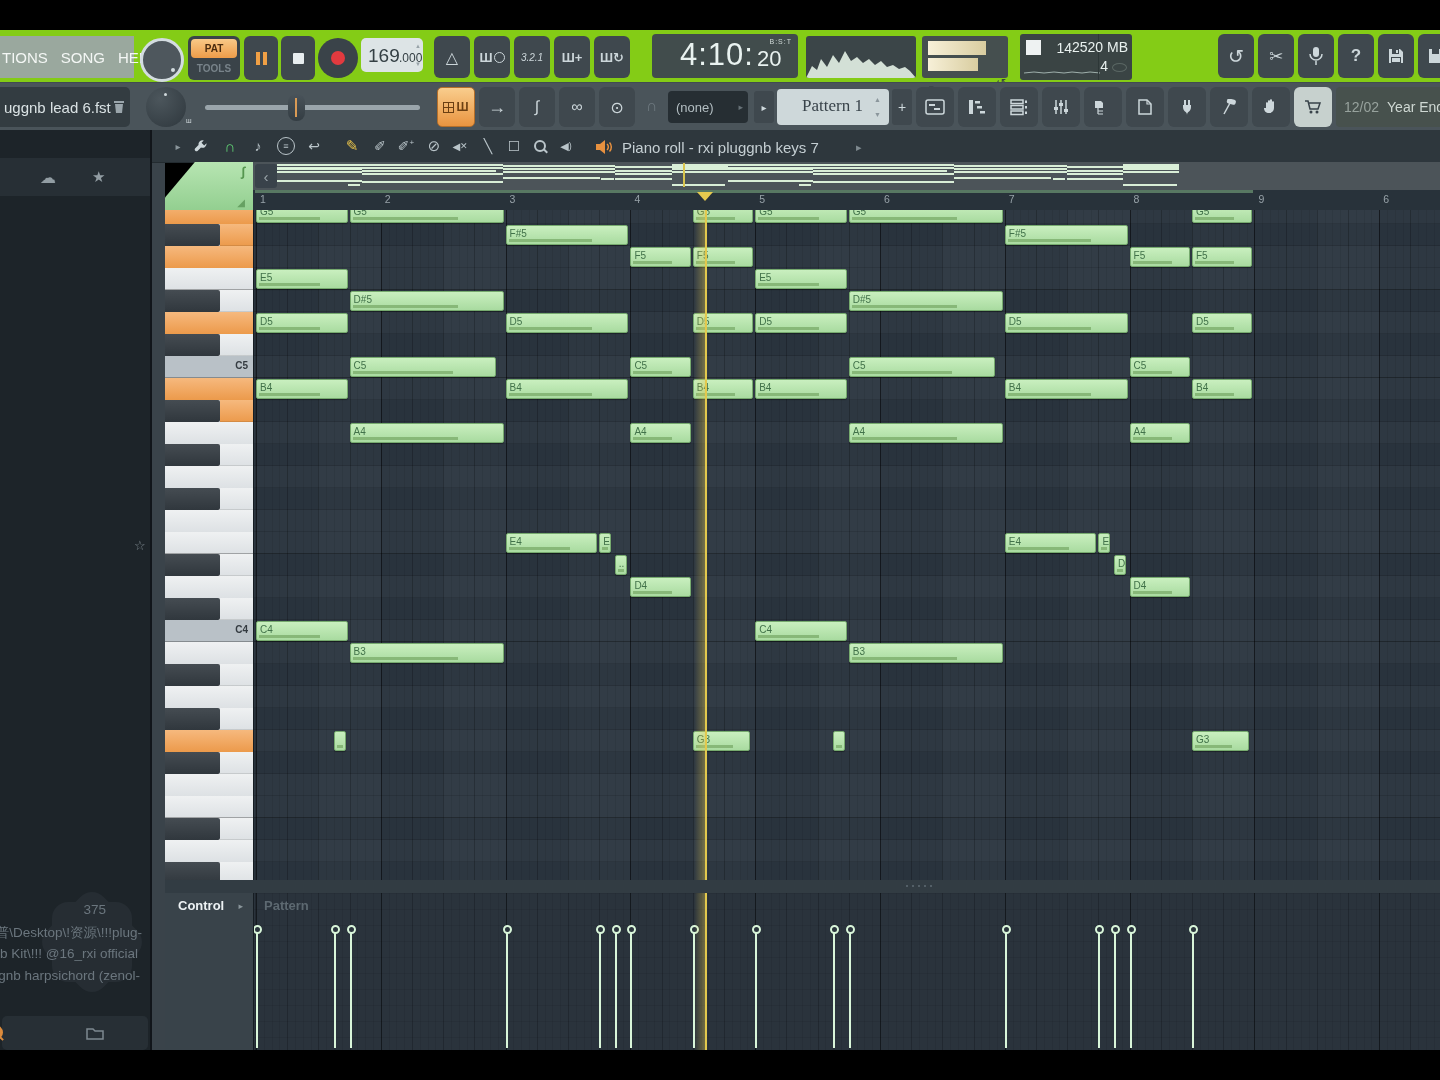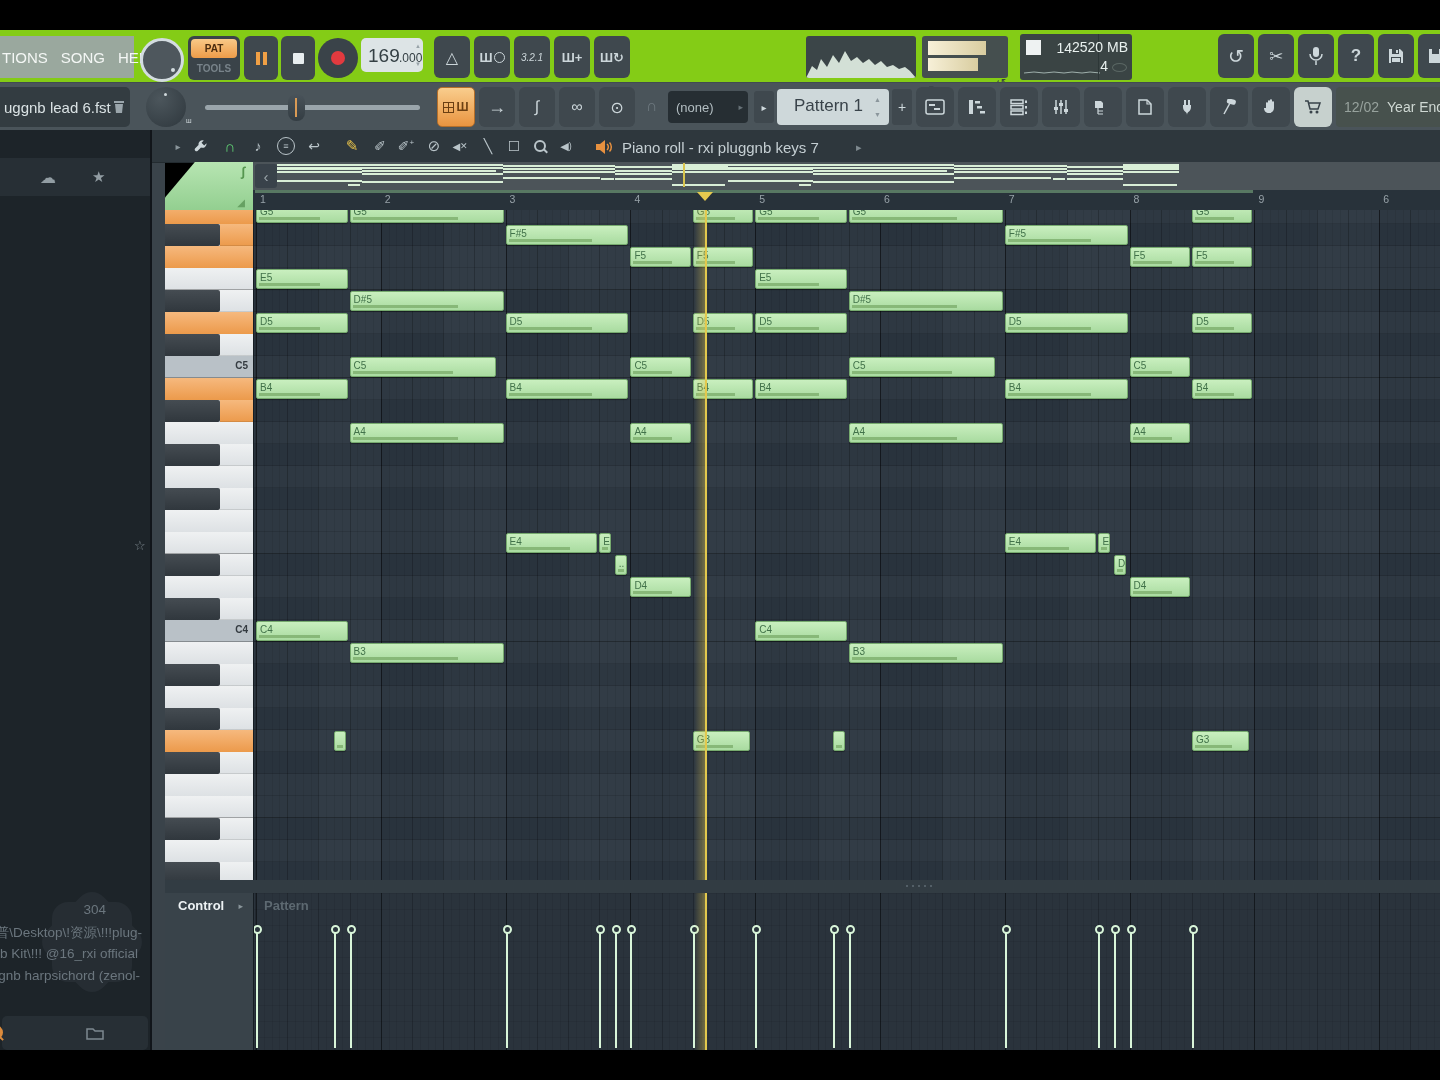--- a/index.html
+++ b/index.html
@@ -123,20 +123,25 @@
     <div class="abs btn flexc" style="left:514px;top:6px;width:36px;height:42px;">
       <span class="glyph" style="font-size:10px;font-style:italic;">3.2.1</span>
     </div>
     <div class="abs btn flexc" style="left:554px;top:6px;width:36px;height:42px;">
       <span class="glyph" style="font-size:13px;font-weight:bold;">Ш+</span>
     </div>
     <div class="abs btn flexc" style="left:594px;top:6px;width:36px;height:42px;">
       <span class="glyph" style="font-size:13px;font-weight:bold;">Ш↻</span>
     </div>
 
+    <div class="abs timebox" style="left:652px;top:4px;width:146px;height:44px;">
+      <span class="abs" style="left:28px;top:3px;font-size:31px;font-weight:300;letter-spacing:1px;">4:10:</span>
+      <span class="abs" style="left:105px;top:12px;font-size:22px;font-weight:300;">20</span>
+      <span class="abs" style="right:6px;top:4px;font-size:7px;letter-spacing:1px;color:#cfd9d7;">B:S:T</span>
+    </div>
 
     <div class="abs" style="left:806px;top:6px;width:110px;height:42px;background:#3b4548;border-radius:3px;overflow:hidden;">
       <svg width="110" height="42">
         <polygon points="0,42 6,30 11,34 15,23 21,31 27,19 33,27 39,15 45,25 51,21 57,27 63,23 69,29 75,25 81,31 87,29 93,33 99,31 104,35 110,42" fill="#d3e0d6"></polygon>
       </svg>
     </div>
 
     <div class="abs" style="left:922px;top:6px;width:86px;height:42px;background:#454f4f;border-radius:3px;">
       <div class="abs" style="left:6px;top:5px;width:58px;height:14px;background:linear-gradient(90deg,#f7f0d8,#d9cda0);"></div>
       <div class="abs" style="left:6px;top:22px;width:50px;height:13px;background:linear-gradient(90deg,#f7f0d8,#d9cda0);"></div>
@@ -225,21 +230,21 @@
     </div>
     <span class="abs" style="left:646px;top:14px;font-size:16px;font-weight:bold;color:#6f7a80;">∩</span>
     <div class="abs" style="left:668px;top:8px;width:80px;height:32px;background:#262e33;border-radius:4px;display:flex;align-items:center;">
       <span style="padding-left:8px;font-size:13px;color:#b3bec2;">(none)</span>
       <span class="abs" style="right:5px;font-size:9px;color:#677278;">▸</span>
     </div>
     <div class="abs btn flexc" style="left:754px;top:8px;width:20px;height:32px;border-radius:3px;">
       <span style="font-size:10px;color:#cfd9dd;">▸</span>
     </div>
     <div class="abs" style="left:777px;top:6px;width:112px;height:36px;background:#ced8da;border-radius:4px;">
-      <span class="abs" style="right:26px;top:7px;font-size:17px;color:#39434a;">Pattern 1</span>
+      <span class="abs" style="right:26px;top:7px;font-size:17px;color:#39434a;font-family:Liberation Serif, serif;">Pattern 1</span>
       <span class="abs" style="right:8px;top:7px;font-size:7px;color:#8b969c;">▲</span>
       <span class="abs" style="right:8px;bottom:7px;font-size:7px;color:#8b969c;">▼</span>
     </div>
     <div class="abs btn flexc" style="left:892px;top:6px;width:20px;height:36px;border-radius:3px;">
       <span style="font-size:14px;color:#cfd9dd;">+</span>
     </div>
 
     <span class="abs" style="left:929px;top:0px;font-size:9px;color:#333c41;">▾</span>
     <div class="abs btn flexc" style="left:916px;top:4px;width:38px;height:40px;">
       <svg width="20" height="16">
@@ -333,21 +338,21 @@
     <div class="abs" style="left:0;top:28px;width:150px;height:38px;background:#272f35;display:flex;align-items:center;">
       <span style="margin-left:40px;font-size:16px;color:#929da3;">☁</span>
       <span style="margin-left:36px;font-size:15px;color:#929da3;">★</span>
     </div>
     <span class="abs" style="left:134px;top:408px;font-size:13px;color:#7e8990;">☆</span>
 
     <div class="gearsq" style="left:52px;top:772px;"></div>
     <div class="gearsq" style="left:52px;top:772px;transform:rotate(45deg);"></div>
 
     <div class="abs" style="left:0;top:762px;width:150px;height:110px;overflow:hidden;">
-      <span class="abs" style="right:44px;top:10px;font-size:13.5px;color:#6b767e;white-space:nowrap;">304</span>
+      <span class="abs" style="right:44px;top:10px;font-size:13.5px;color:#6b767e;white-space:nowrap;">375</span>
       <span class="abs" style="right:8px;top:32px;font-size:13.5px;color:#6b767e;white-space:nowrap;">普\Desktop\!资源\!!!plug-</span>
       <span class="abs" style="right:12px;top:54px;font-size:13.5px;color:#6b767e;white-space:nowrap;">nb Kit\!!! @16_rxi official</span>
       <span class="abs" style="right:10px;top:76px;font-size:13.5px;color:#6b767e;white-space:nowrap;">ggnb harpsichord (zenol-</span>
     </div>
 
     <div class="abs" style="left:2px;top:886px;width:146px;height:34px;background:#272f35;border-radius:5px;">
       <svg class="abs" style="right:44px;top:10px;" width="18" height="14">
         <path d="M1 3h6l2 2h8v8H1z" fill="none" stroke="#7e8990" stroke-width="1.5"></path>
       </svg>
       <span class="mag mag-o abs" style="right:14px;top:9px;"></span>

